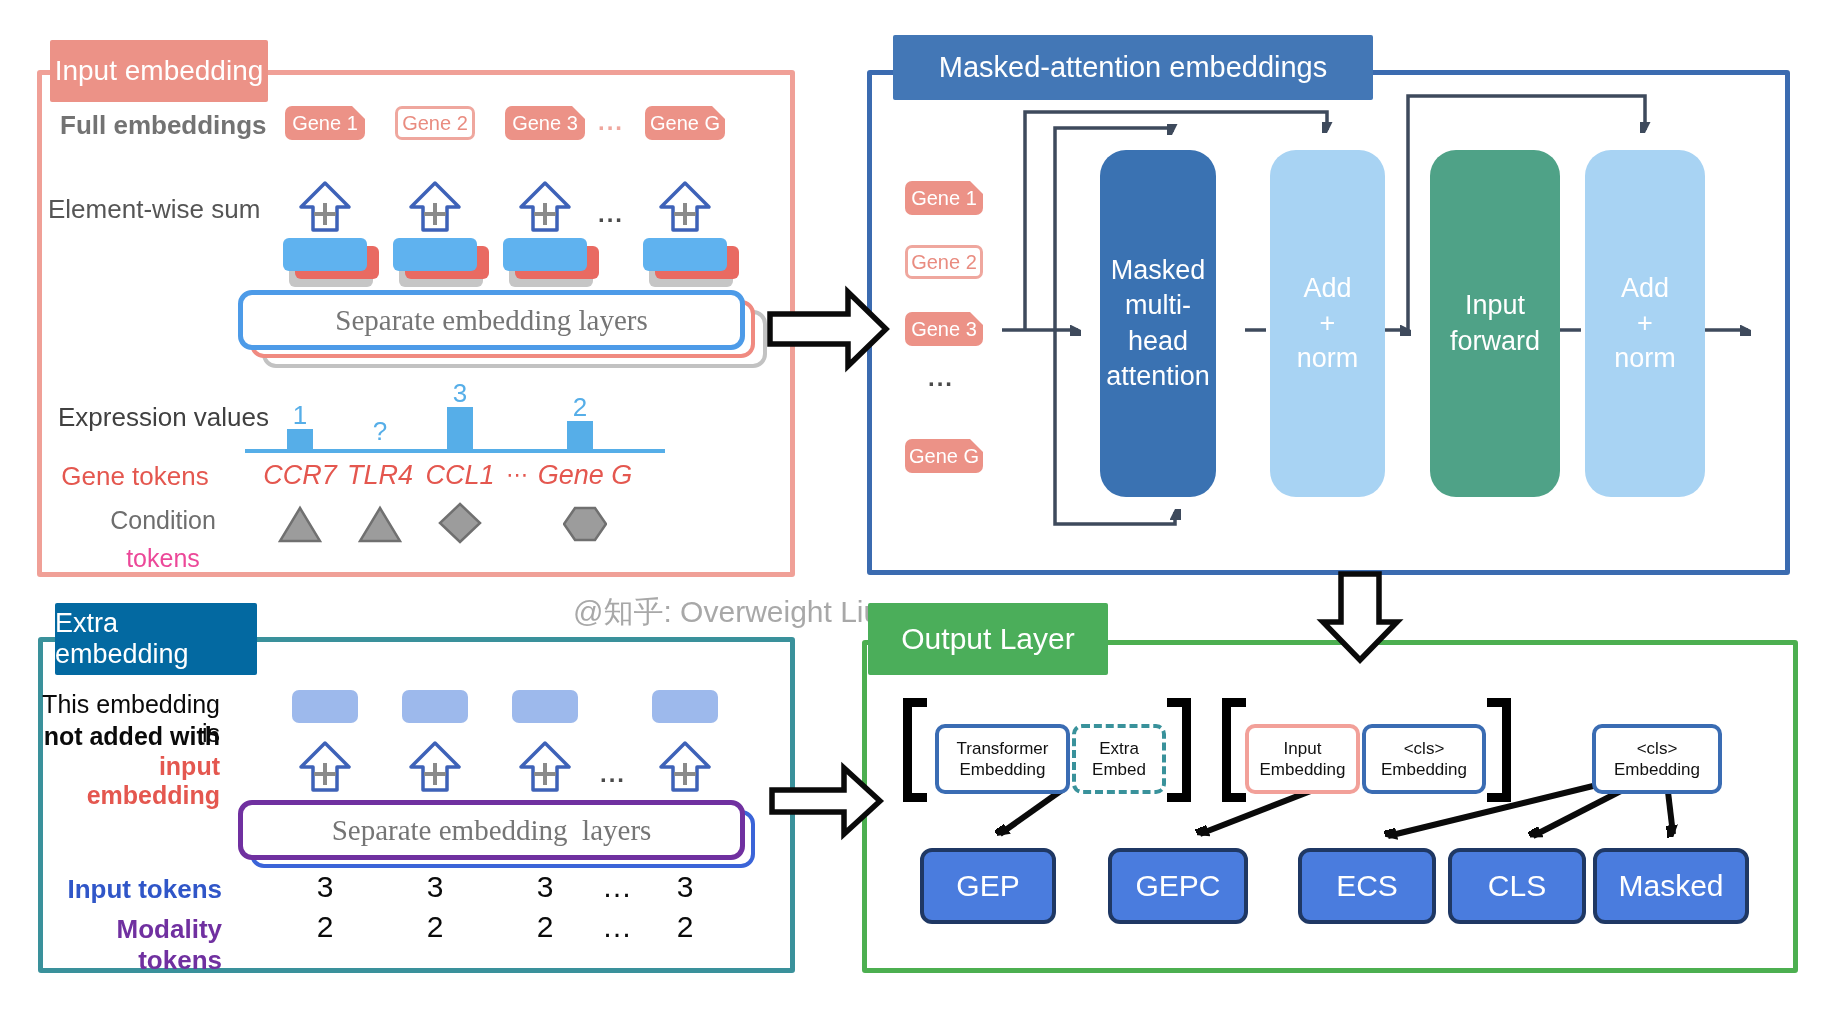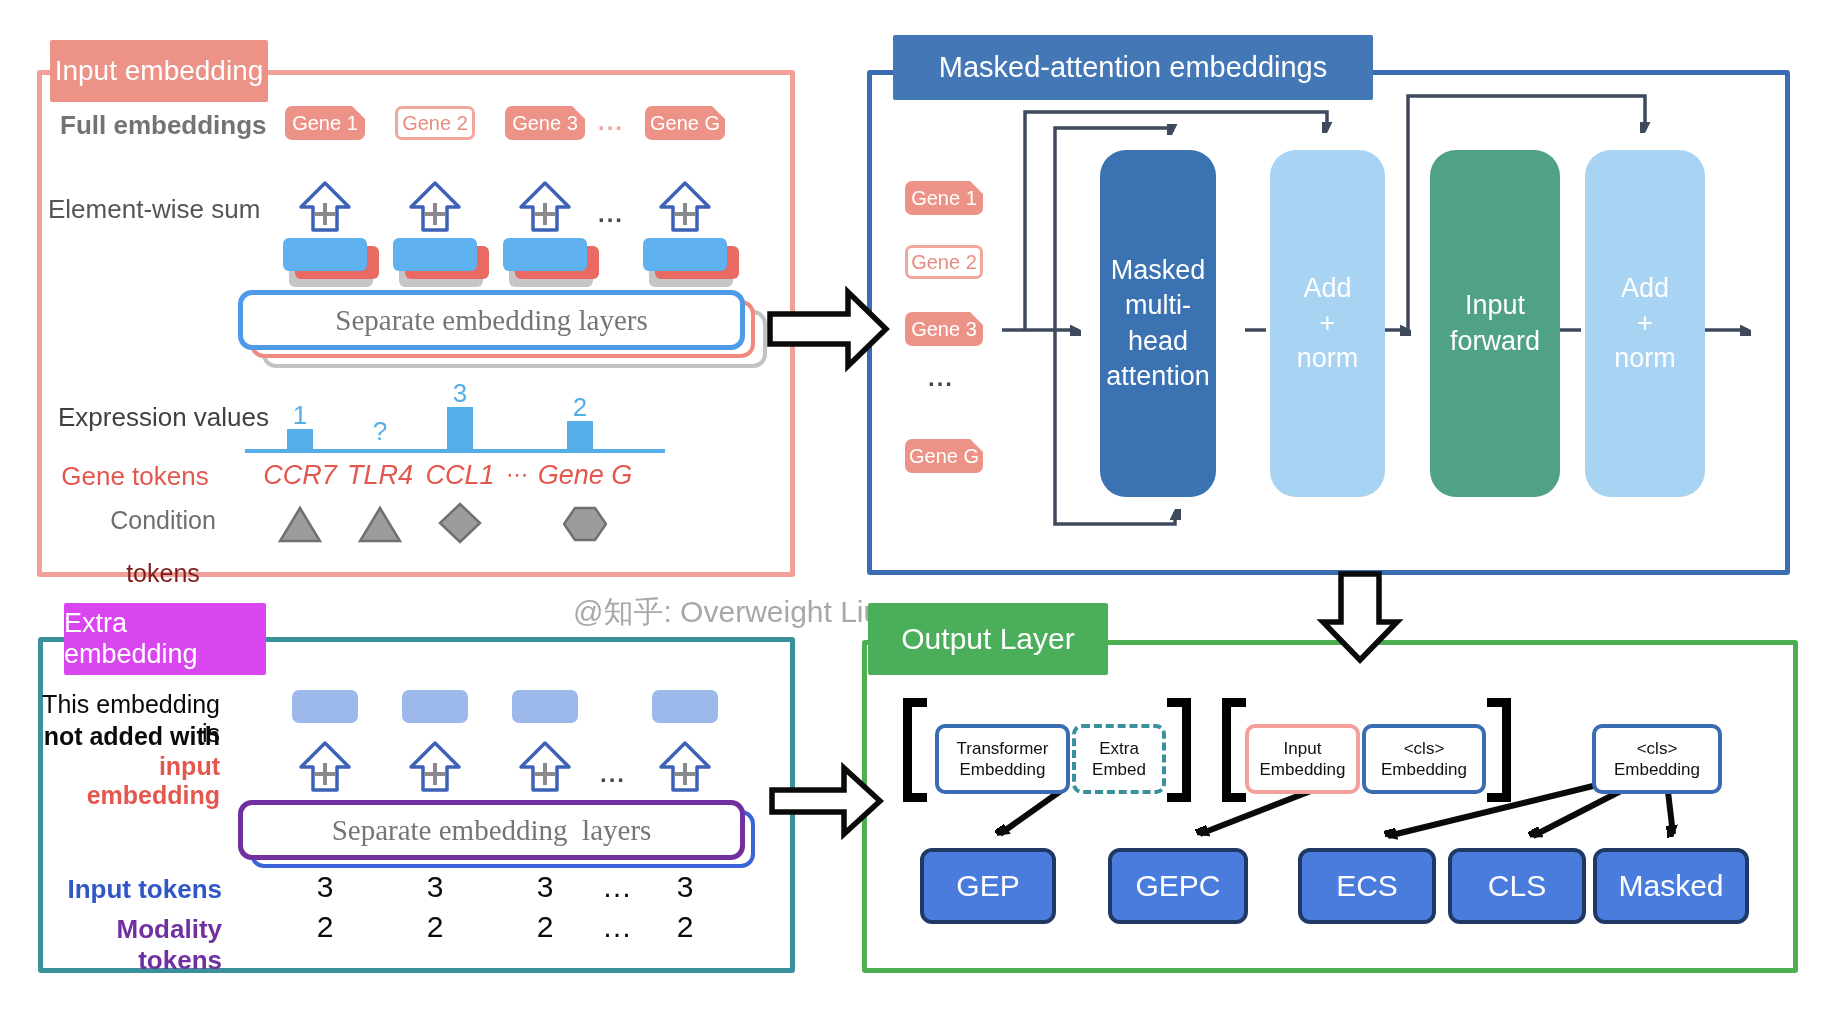--- a/index.html
+++ b/index.html
@@ -42,21 +42,21 @@
 </head>
 <body>
 
 <div class="panel" style="left:37px;top:70px;width:748px;height:497px;border-color:#F0A097;"></div>
 <div class="panel" style="left:867px;top:70px;width:913px;height:495px;border-color:#3B6BB0;"></div>
 <div class="panel" style="left:38px;top:637px;width:747px;height:326px;border-color:#3A919B;"></div>
 <div class="panel" style="left:862px;top:640px;width:926px;height:323px;border-color:#4CAF50;"></div>
 
 <div class="hdr" style="left:50px;top:40px;width:218px;height:62px;background:#EC9287;font-size:28px;">Input embedding</div>
 <div class="hdr" style="left:893px;top:35px;width:480px;height:65px;background:#4377B6;font-size:29px;">Masked-attention embeddings</div>
-<div class="hdr" style="left:64px;top:603px;width:202px;height:72px;background:#d946ef;font-size:27px;">Extra embedding</div>
+<div class="hdr" style="left:55px;top:603px;width:202px;height:72px;background:#0369a1;font-size:27px;">Extra embedding</div>
 <div class="hdr" style="left:868px;top:603px;width:240px;height:72px;background:#4BAE5A;font-size:30px;">Output Layer</div>
 
 <div class="lbl" style="left:573px;top:592px;font-size:30px;color:#A8A8A8;z-index:1;">@知乎: Overweight Liu</div>
 
 <svg class="overlay" width="1834" height="1014" viewBox="0 0 1834 1014">
   <defs>
     <marker id="mA" markerWidth="11" markerHeight="11" refX="8" refY="5.5" orient="auto" markerUnits="userSpaceOnUse">
       <path d="M0,0 L11,5.5 L0,11 z" fill="#3E4A5C" transform="scale(2)"></path>
     </marker>
     <marker id="mB" markerWidth="12" markerHeight="12" refX="9" refY="6" orient="auto" markerUnits="userSpaceOnUse">
@@ -158,21 +158,21 @@
 <div class="lbl ctr" style="left:560px;top:392px;width:40px;font-size:26px;color:#56AEE8;">2</div>
 
 <div class="lbl rt" style="left:60px;top:461px;width:150px;font-size:26px;color:#E4574F;text-align:center;">Gene tokens</div>
 <div class="lbl ctr" style="left:255px;top:460px;width:90px;font-size:27px;font-style:italic;color:#E4574F;">CCR7</div>
 <div class="lbl ctr" style="left:335px;top:460px;width:90px;font-size:27px;font-style:italic;color:#E4574F;">TLR4</div>
 <div class="lbl ctr" style="left:415px;top:460px;width:90px;font-size:27px;font-style:italic;color:#E4574F;">CCL1</div>
 <div class="lbl ctr" style="left:495px;top:462px;width:44px;font-size:22px;color:#E4574F;">⋯</div>
 <div class="lbl ctr" style="left:535px;top:460px;width:100px;font-size:27px;font-style:italic;color:#E4574F;">Gene G</div>
 
 <div class="lbl ctr" style="left:88px;top:506px;width:150px;font-size:25px;color:#6E6E6E;">Condition</div>
-<div class="lbl ctr" style="left:88px;top:559px;width:150px;font-size:25px;color:#7f1d1d;">tokens</div>
+<div class="lbl ctr" style="left:88px;top:544px;width:150px;font-size:25px;color:#ec4899;">tokens</div>
 
 <svg class="cshape" style="left:278px;top:504px;" width="44" height="40">
     <polygon points="22,4 42,37 2,37" fill="#9C9C9C" stroke="#707070" stroke-width="2.5"></polygon>
   </svg>
 <svg class="cshape" style="left:358px;top:504px;" width="44" height="40">
     <polygon points="22,4 42,37 2,37" fill="#9C9C9C" stroke="#707070" stroke-width="2.5"></polygon>
   </svg>
 <svg class="cshape" style="left:438px;top:502px;" width="44" height="42">
     <polygon points="22,2 42,21 22,40 2,21" fill="#9C9C9C" stroke="#707070" stroke-width="2.5"></polygon>
   </svg>

